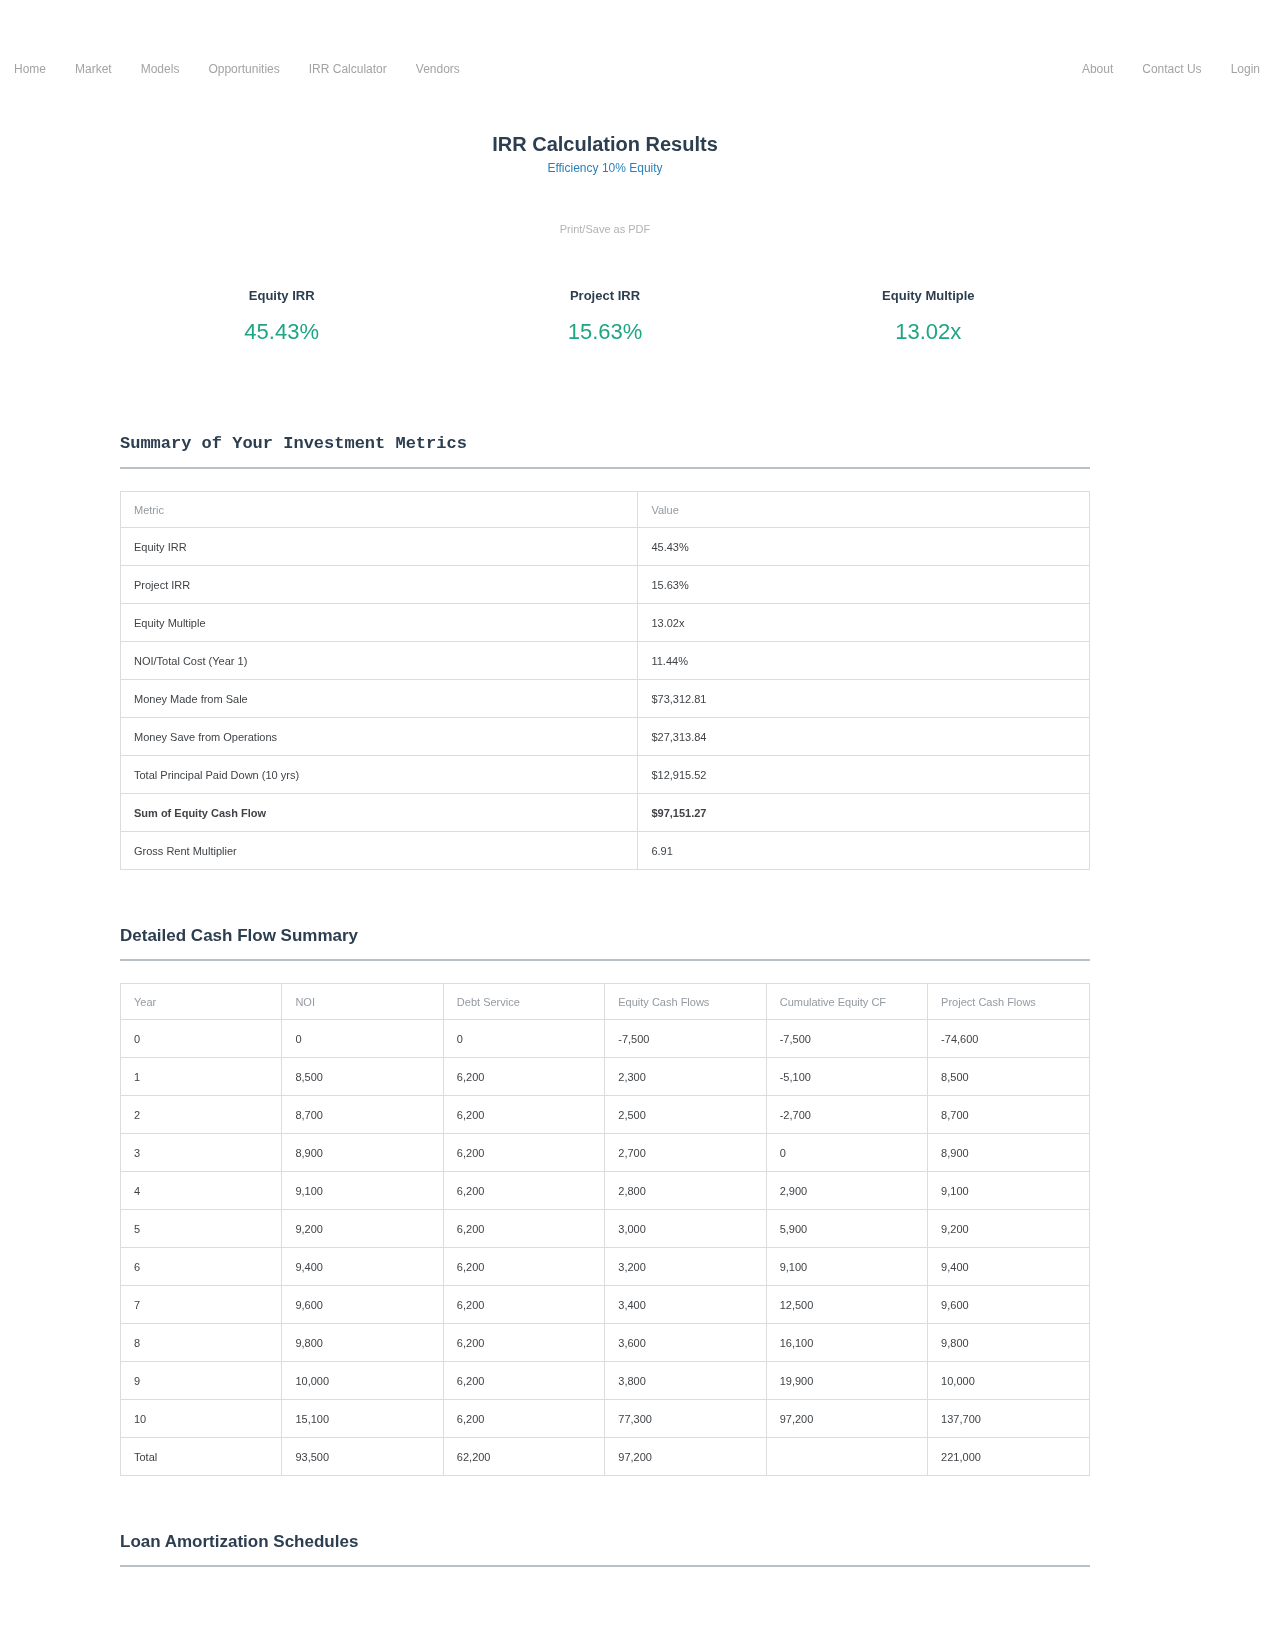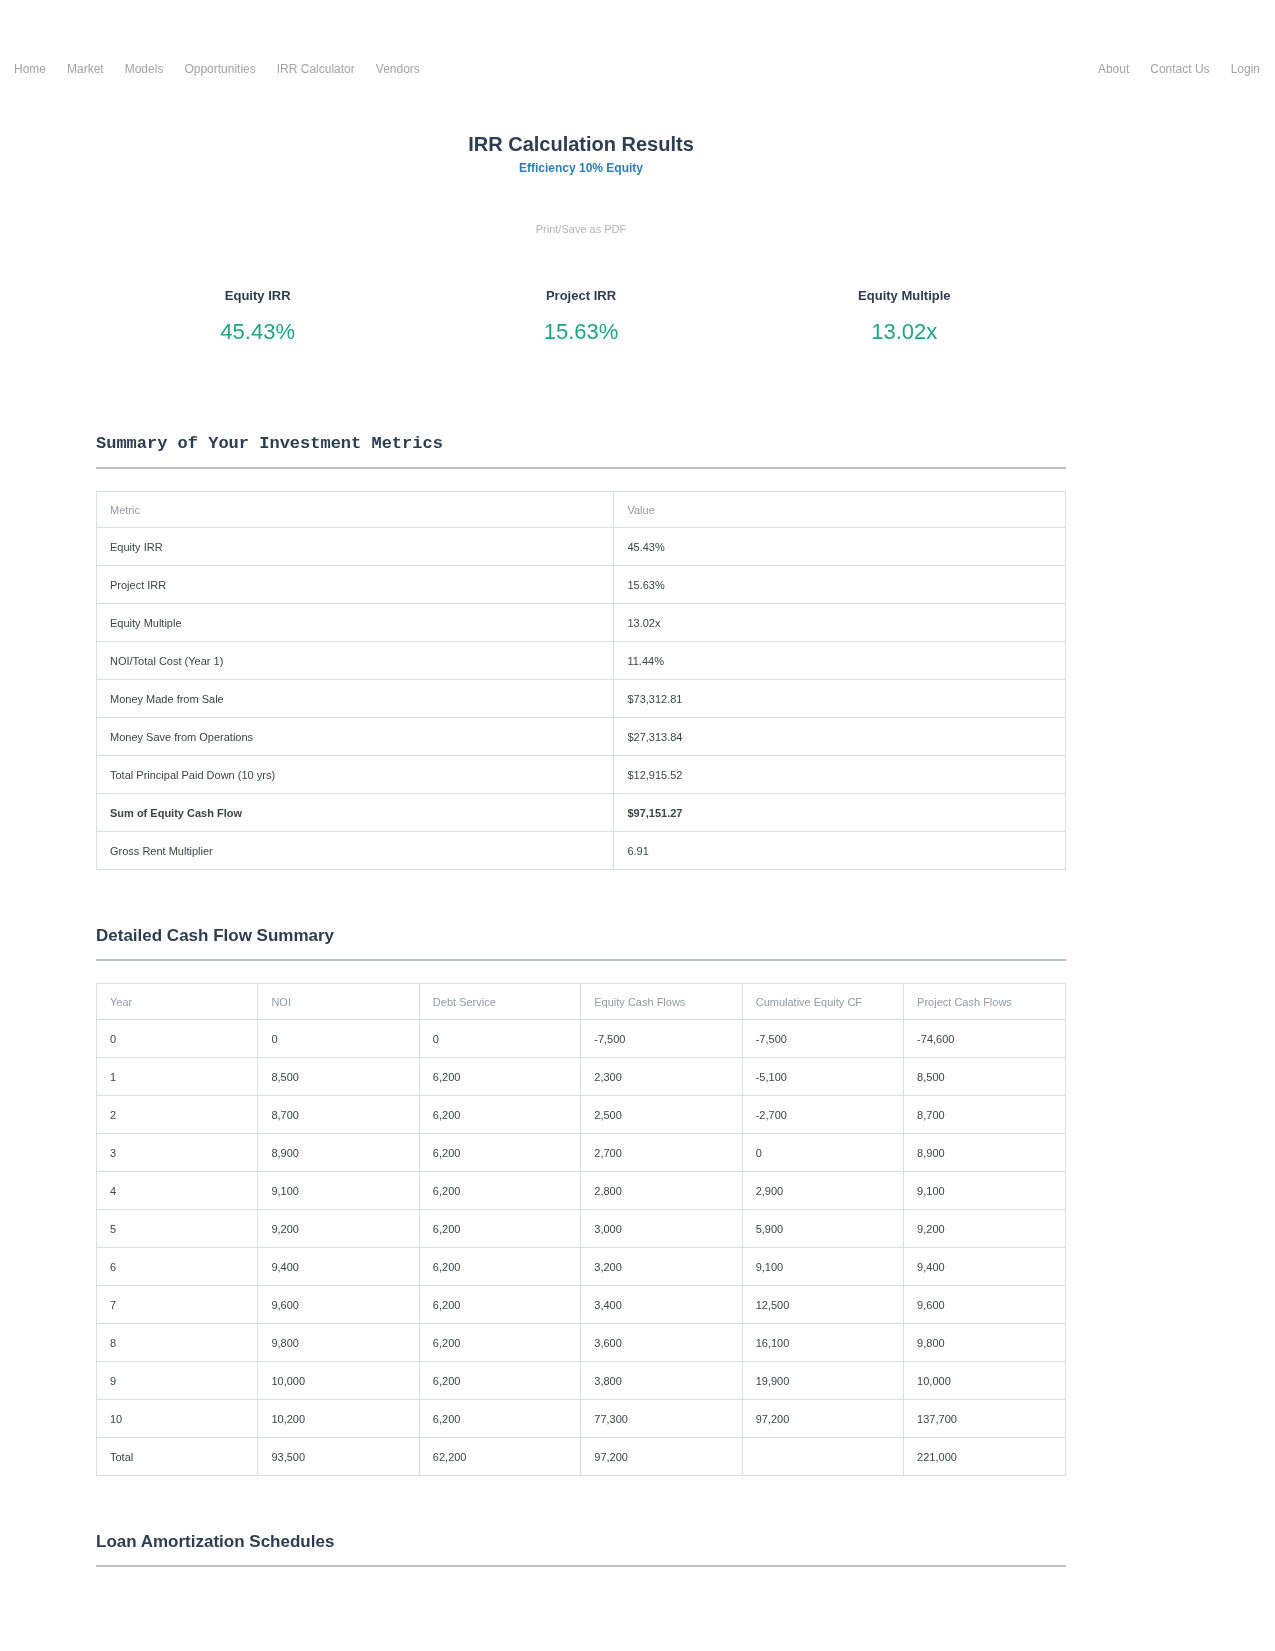--- a/index.html
+++ b/index.html
@@ -12,47 +12,47 @@
   }
   .page { width: 1275px; min-height: 1651px; }
 
   
   .top-nav {
     display: flex;
     justify-content: space-between;
     align-items: flex-end;
     padding: 62px 15px 0 14px;
   }
-  .nav-group { display: flex; gap: 21px; }
+  .nav-group { display: flex; gap: 29px; }
   .nav-link {
     font-size: 12px;
     color: #a3a3a3;
     text-decoration: none;
     cursor: pointer;
     line-height: 14px;
     white-space: nowrap;
   }
 
   
-  .container { width: 970px; margin-left: 96px; }
+  .container { width: 970px; margin-left: 120px; }
 
   .page-title {
     margin: 56px 0 0 0;
     text-align: center;
     font-size: 20px;
     line-height: 24px;
     font-weight: bold;
     color: #2c3e50;
   }
   .page-subtitle {
     margin-top: 5px;
     text-align: center;
     font-size: 12px;
     line-height: 14px;
-    font-weight: bold;
+    font-weight: normal;
     color: #2980b9;
   }
   .print-link {
     margin-top: 48px;
     text-align: center;
     font-size: 11px;
     line-height: 13px;
     color: #b3b3b3;
     cursor: pointer;
   }
@@ -311,21 +311,21 @@
             <tr>
               <td>9</td>
               <td>10,000</td>
               <td>6,200</td>
               <td>3,800</td>
               <td>19,900</td>
               <td>10,000</td>
             </tr>
             <tr>
               <td>10</td>
-              <td>10,200</td>
+              <td>15,100</td>
               <td>6,200</td>
               <td>77,300</td>
               <td>97,200</td>
               <td>137,700</td>
             </tr>
             <tr>
               <td>Total</td>
               <td>93,500</td>
               <td>62,200</td>
               <td>97,200</td>

